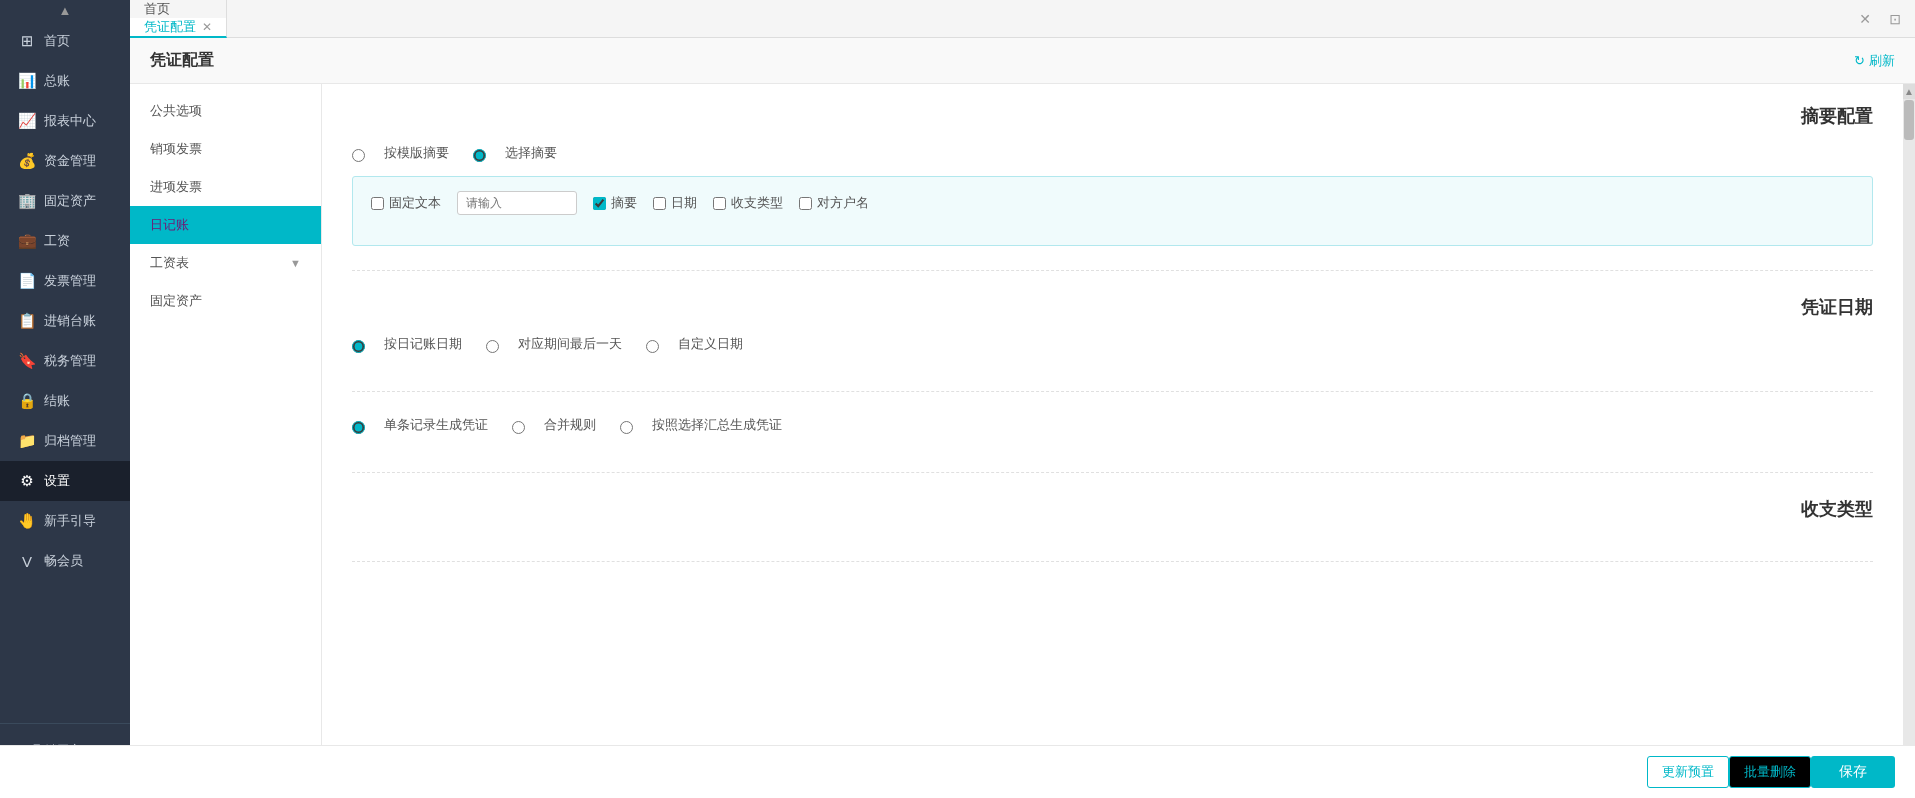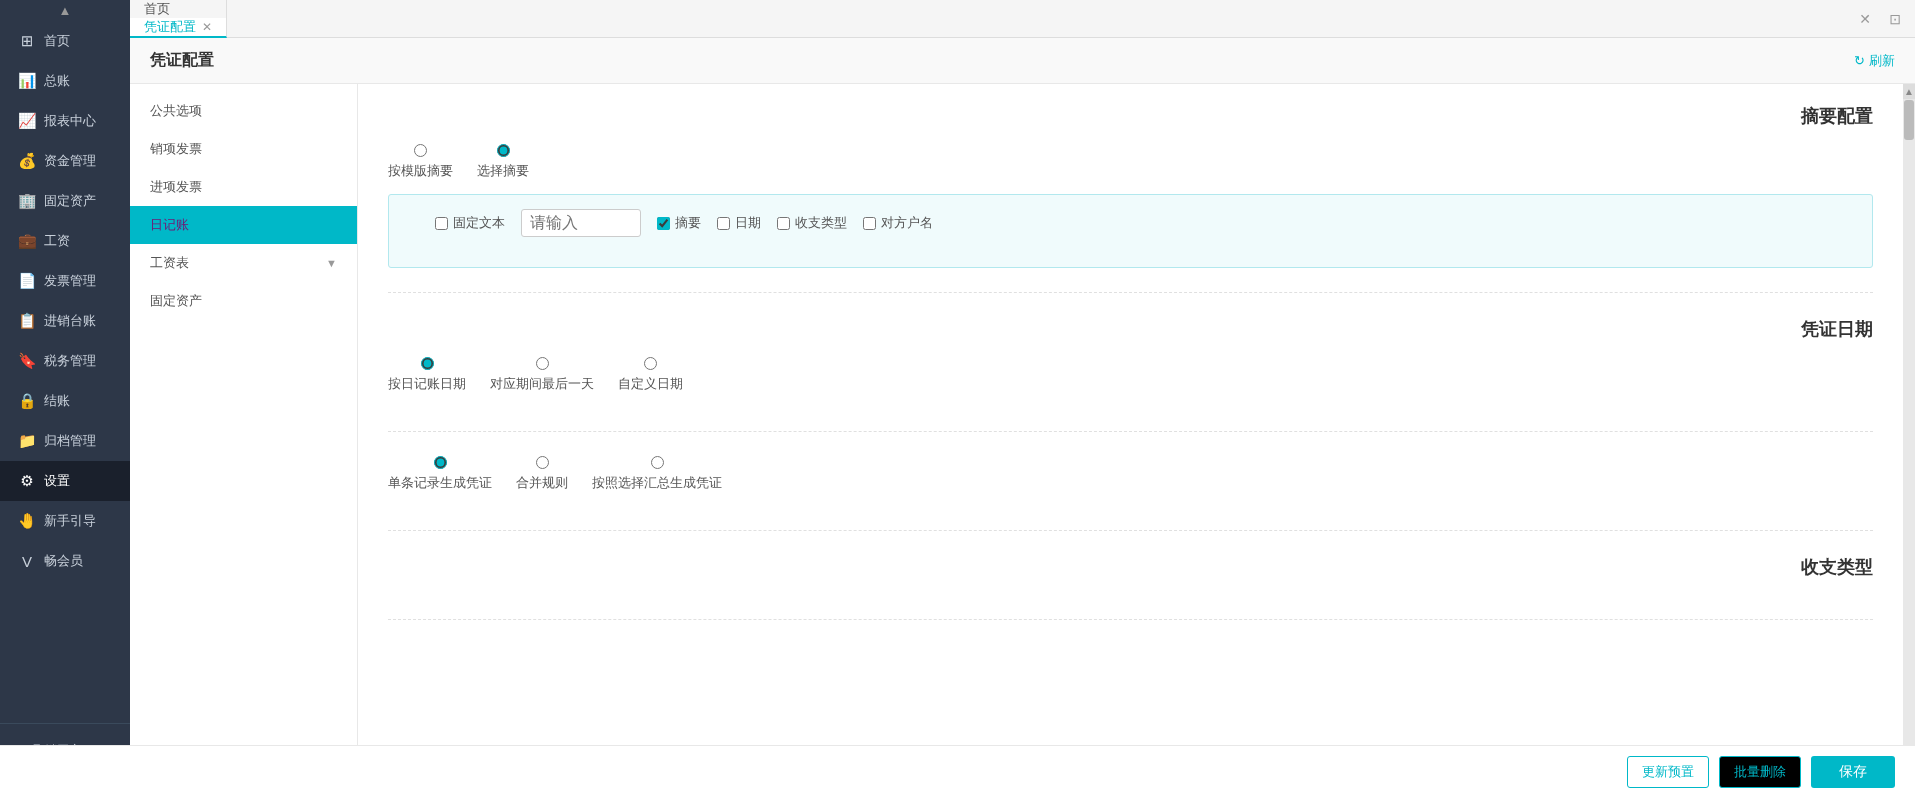--- a/index.html
+++ b/index.html
@@ -120,21 +120,21 @@
 
     
     .content-area {
       flex: 1;
       display: flex;
       overflow: hidden;
     }
 
     
     .left-nav {
-      width: 228px;
+      width: 192px;
       background: #fff;
       border-right: 1px solid #e8e8e8;
       padding: 8px 0;
       flex-shrink: 0;
       overflow-y: auto;
     }
     .left-nav-item {
       padding: 10px 20px;
       cursor: pointer;
       color: #555;
@@ -171,63 +171,62 @@
     }
 
     
     .radio-group {
       display: flex;
       align-items: center;
       gap: 24px;
       margin-bottom: 14px;
     }
     .radio-label {
-      display: flex; align-items: center; gap: 5px;
-      cursor: pointer; color: #555; font-size: 13px; flex-direction: column;
+      display: flex; align-items: flex-end; gap: 19px;
+      cursor: pointer; color: #555; font-size: 13px;
     }
     .radio-label input[type=radio] { accent-color: #00b8c8; cursor: pointer; }
 
     
     .summary-box {
       background: #f0fbfc;
       border: 1px solid #b2e8ee;
       border-radius: 3px;
       padding: 14px 18px 18px;
     }
     .summary-options {
       display: flex;
       align-items: center;
       gap: 16px;
       margin-bottom: 12px;
       flex-wrap: wrap;
-      margin-left: 28px;
     }
     .checkbox-label {
       display: flex; align-items: center; gap: 5px;
       cursor: pointer; color: #555; font-size: 13px;
     }
     .checkbox-label input[type=checkbox] { accent-color: #00b8c8; cursor: pointer; }
     .text-input {
       border: 1px solid #ccc; border-radius: 3px;
-      padding: 4px 8px; font-size: 16px; color: #555;
+      padding: 4px 8px; font-size: 12px; color: #555;
       width: 120px; outline: none;
     }
     .example-text { color: #00b8c8; font-size: 13px; }
 
     
     .bottom-bar {
       position: absolute;
       bottom: 0; right: 0; left: 0;
       background: #fff;
       border-top: 1px solid #e8e8e8;
       padding: 10px 20px;
       display: flex;
       align-items: center;
       justify-content: flex-end;
-      gap: 10px;
+      gap: 0;
       flex-shrink: 0;
     }
     .btn-update {
       border: 1px solid #00b8c8; color: #00b8c8; background: #fff;
       padding: 6px 14px; border-radius: 3px; cursor: pointer; font-size: 13px;
     }
     .btn-delete {
       border: 1px solid #00b8c8; color: #00b8c8; background: #000000;
       padding: 6px 14px; border-radius: 3px; cursor: pointer; font-size: 13px;
     }

